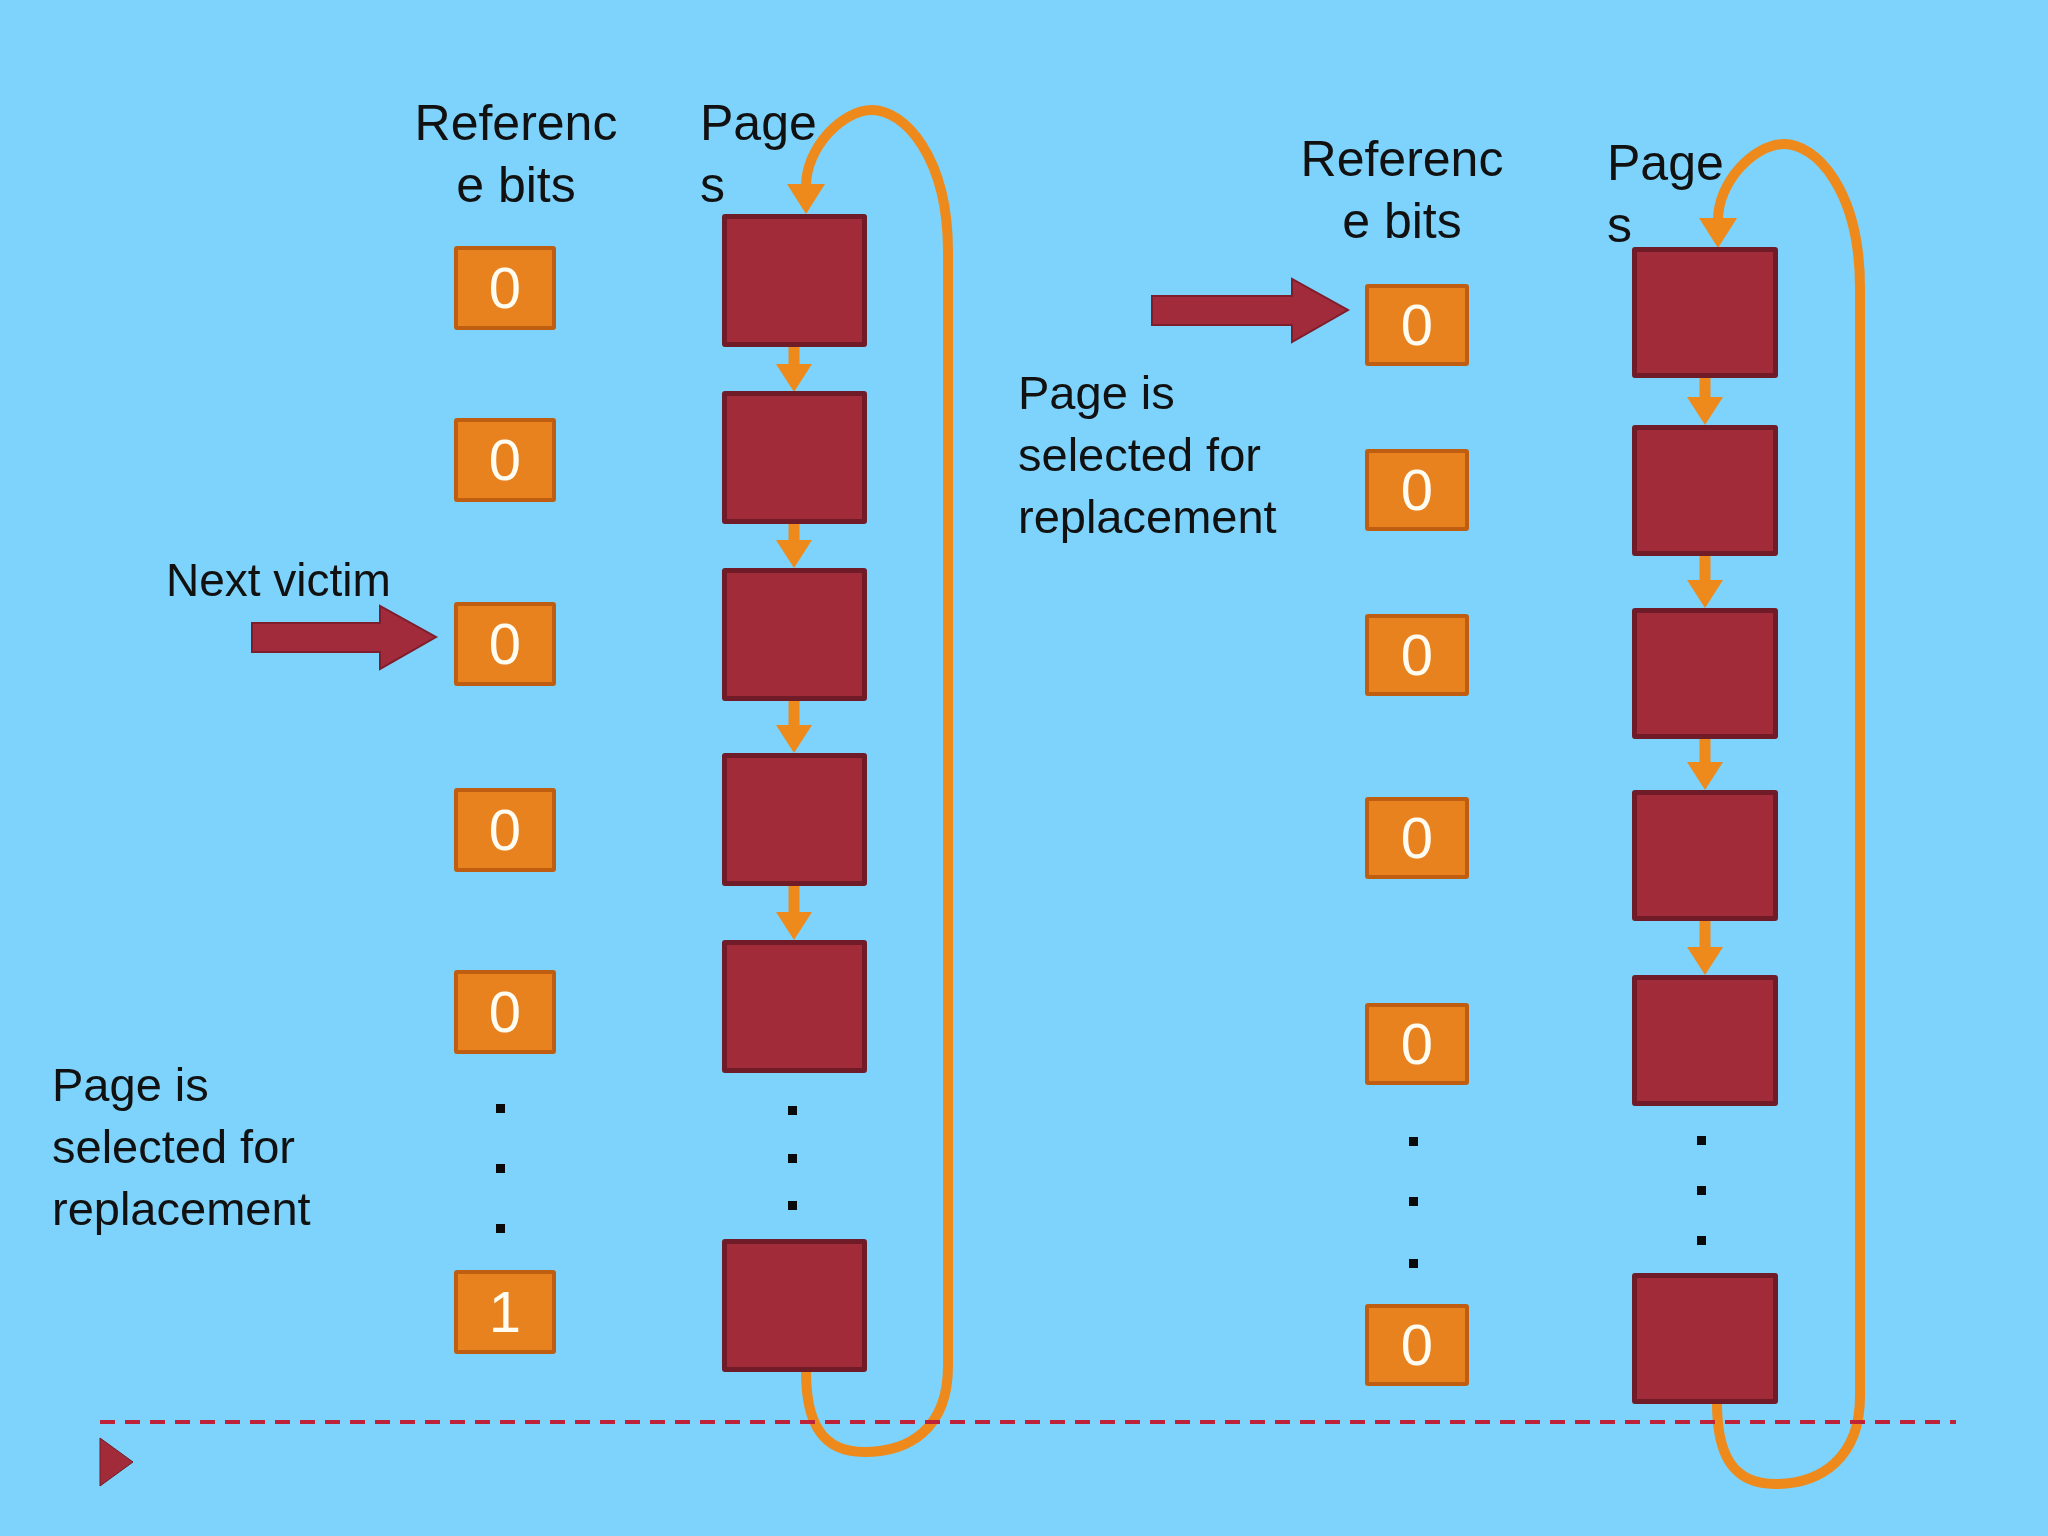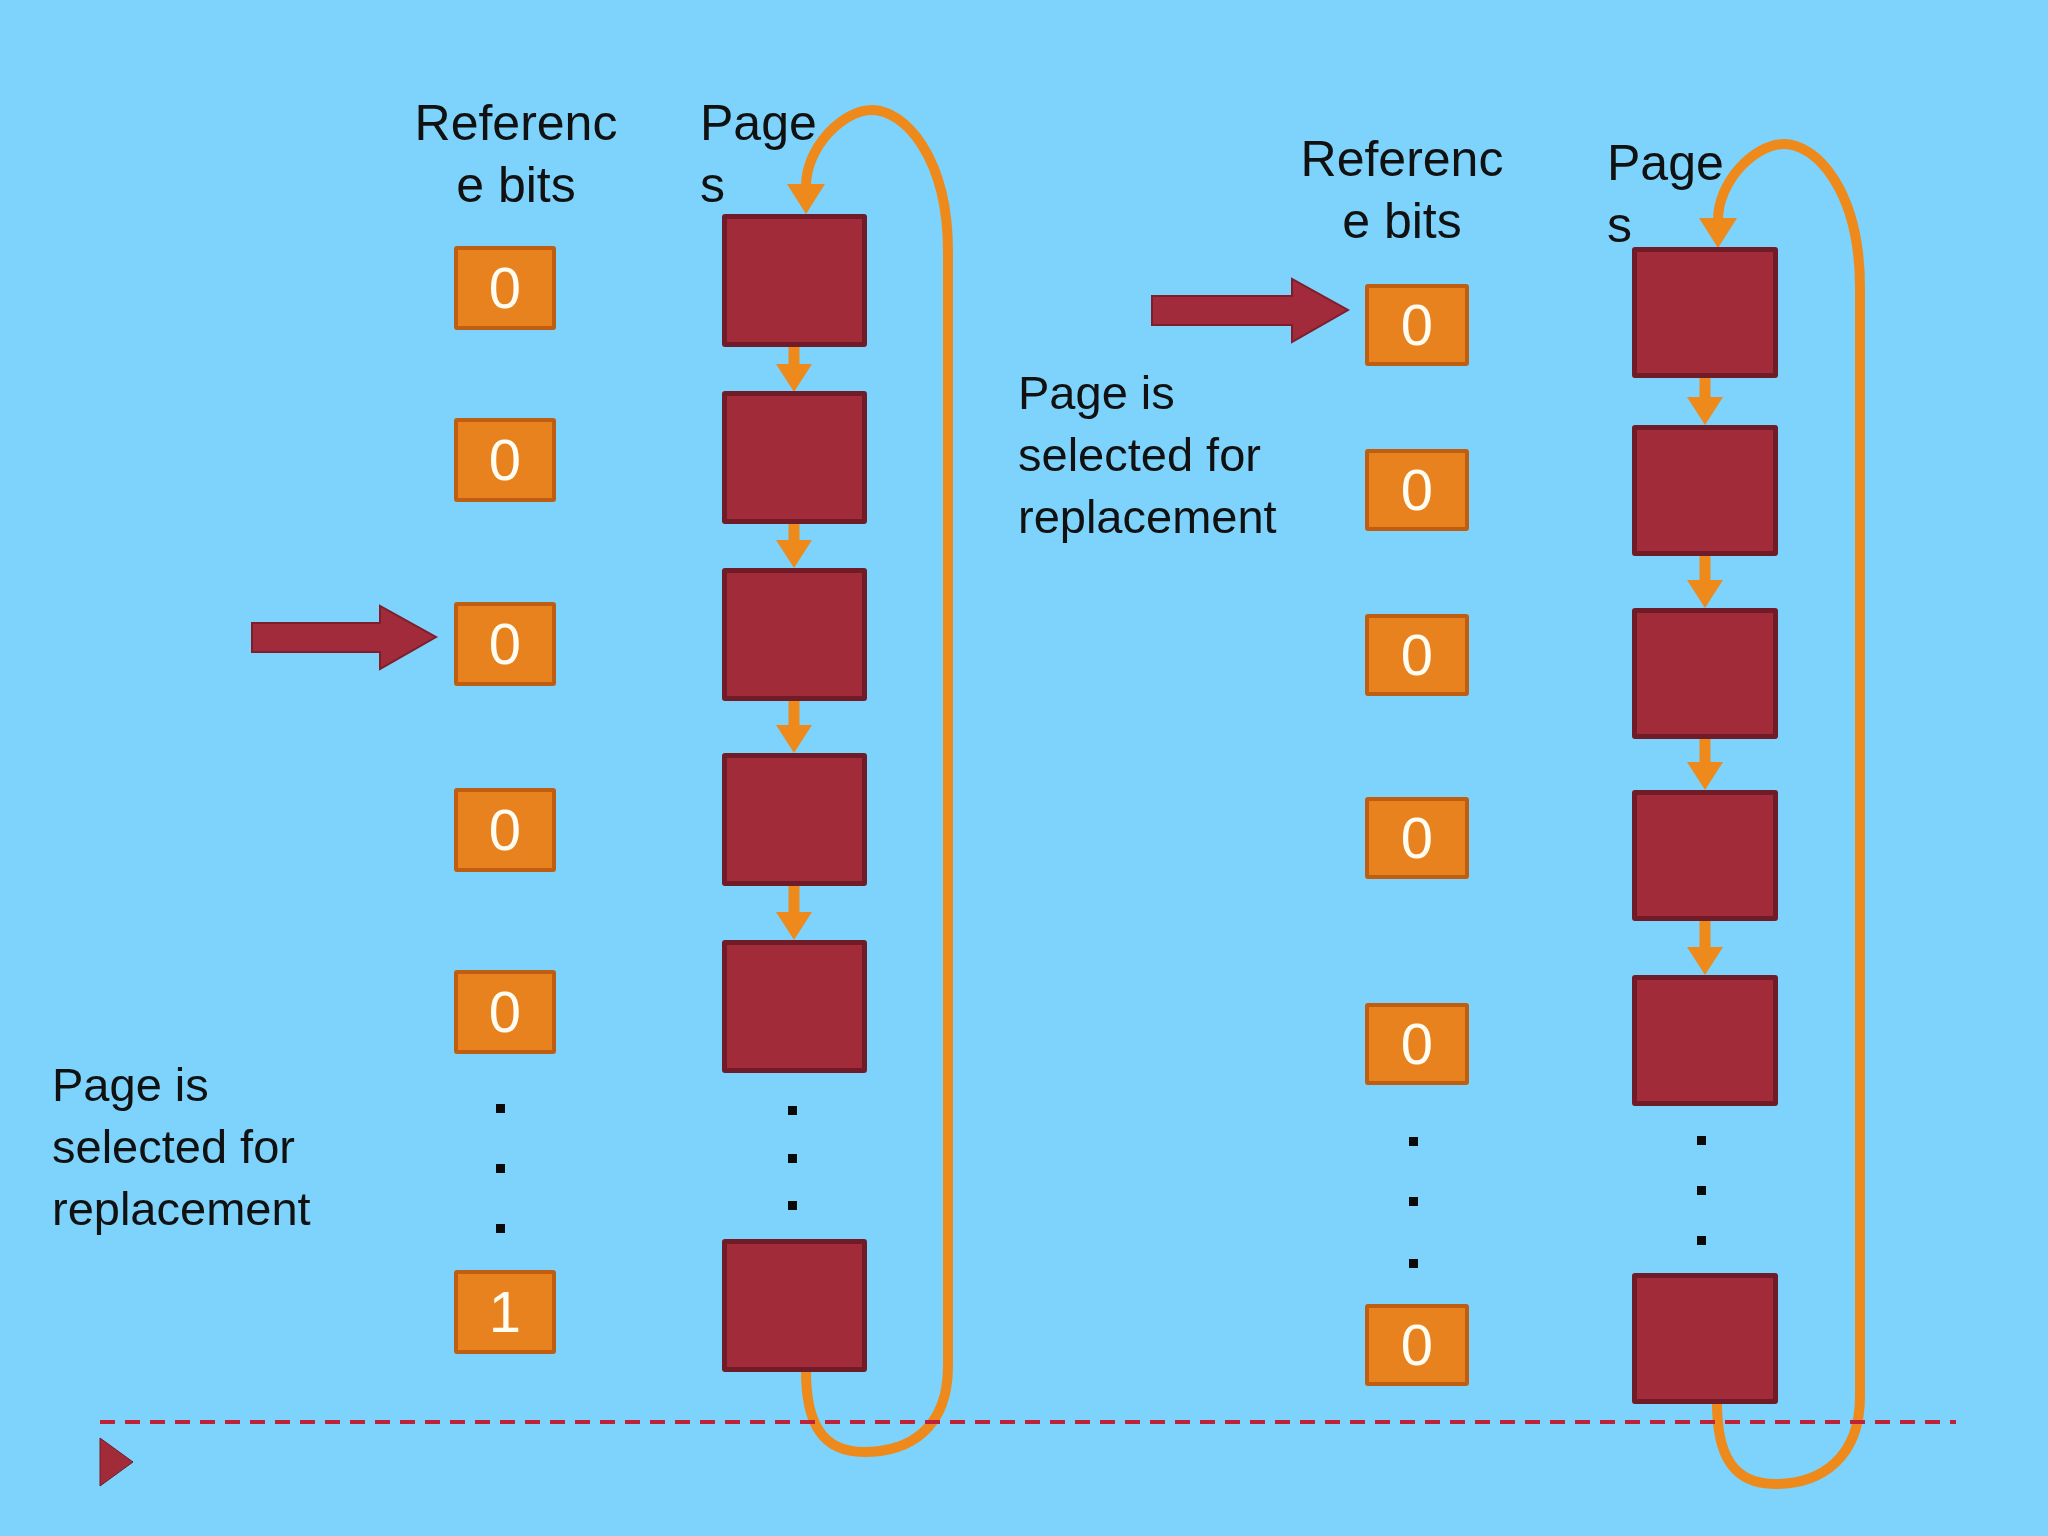--- a/index.html
+++ b/index.html
@@ -108,20 +108,21 @@
   <div class="page-box" style="left:722px;top:940px;"></div>
   <div class="page-box" style="left:722px;top:1239px;"></div>
 
   <div class="dot" style="left:496px;top:1104px;"></div>
   <div class="dot" style="left:496px;top:1164px;"></div>
   <div class="dot" style="left:496px;top:1224px;"></div>
   <div class="dot" style="left:788px;top:1106px;"></div>
   <div class="dot" style="left:788px;top:1154px;"></div>
   <div class="dot" style="left:788px;top:1201px;"></div>
 
+  <div class="abs label" style="left:166px;top:552px;">Next victim</div>
   <div class="abs caption" style="left:52px;top:1054px;">
     <div>Page is</div>
     <div>selected for</div>
     <div>replacement</div>
   </div>
 
   <div class="abs hdr center" style="left:1272px;top:128px;width:260px;">
     <div>Referenc</div>
     <div>e bits</div>
   </div>

